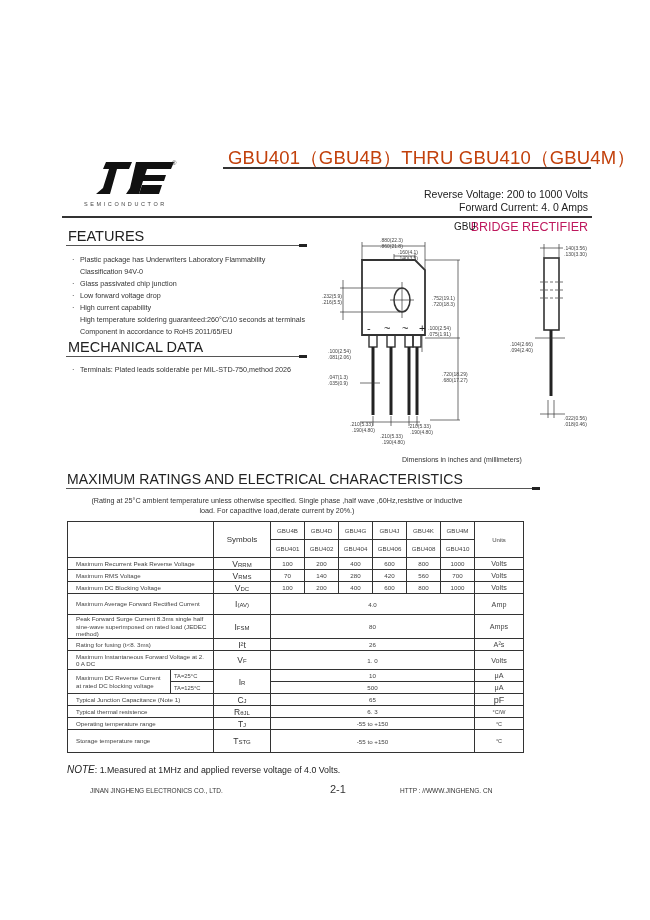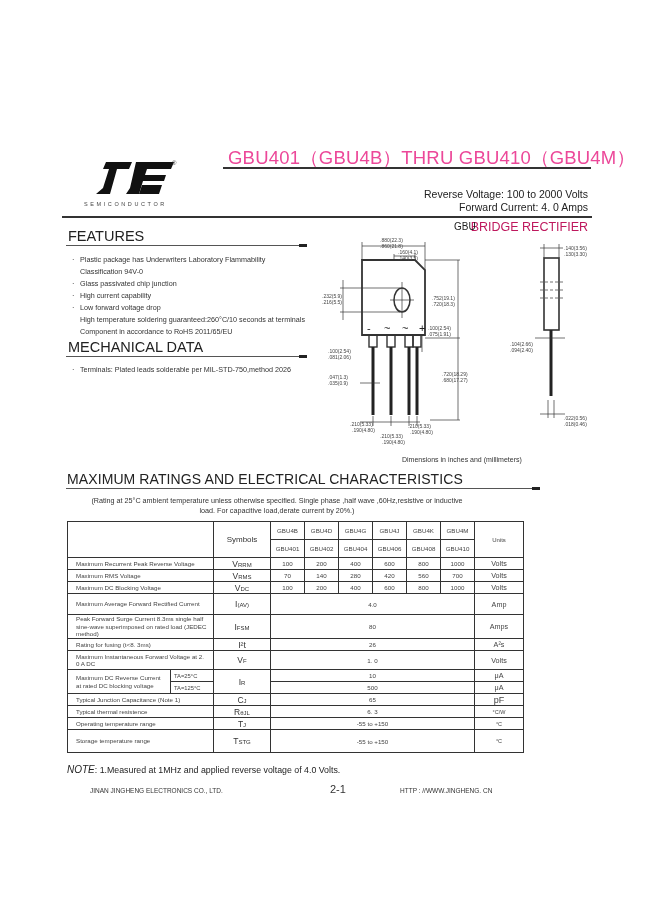--- a/index.html
+++ b/index.html
@@ -1,18 +1,18 @@
 <!DOCTYPE html>
 <html><head>
 <meta charset="utf-8">
 <style>
   html,body{margin:0;padding:0;background:#fff;}
   body{width:650px;height:920px;position:relative;overflow:hidden;font-family:"Liberation Sans",sans-serif;color:#222;}
   .abs{position:absolute;}
-  .title{left:228px;top:145px;font-size:18.5px;color:#ec4899;letter-spacing:0.2px;white-space:nowrap;}
+  .title{left:228px;top:145px;font-size:18.5px;color:#c2410c;letter-spacing:0.2px;white-space:nowrap;}
   .title-rule{left:223px;top:167px;width:368px;height:2px;background:#333;}
   .logo{left:92px;top:158px;width:90px;height:45px;}
   .logo-sub{left:84px;top:201px;font-size:5.5px;letter-spacing:2.6px;color:#444;}
   .reg{left:172px;top:160px;font-size:6px;color:#333;}
   .sub1{right:62px;top:172px;font-size:12.5px;color:#be185d;text-align:left;margin-top:48px;}
   .sub2{right:62px;top:188px;font-size:10.5px;color:#222;text-align:right;}
   .sub3{right:62px;top:201px;font-size:10.5px;color:#222;text-align:right;}
   .head-rule{left:62px;top:216px;width:530px;height:2px;background:#333;}
   .gbu-label{left:454px;top:221px;font-size:10px;color:#222;}
   .sec-title{font-size:14.5px;color:#222;}
@@ -45,33 +45,33 @@
     <polygon points="44,4 82,4 79,11 55,11 53,17 74,17 72,23 51,23 47,36 34,36 38,30" fill="#111"></polygon>
     <polygon points="50,27 70,27 67,36 47,36" fill="#111"></polygon>
   </svg>
 </div>
 <div class="abs reg">®</div>
 <div class="abs logo-sub">SEMICONDUCTOR</div>
 
 <div class="abs title">GBU401（GBU4B）THRU GBU410（GBU4M）</div>
 <div class="abs title-rule"></div>
 <div class="abs sub1">BRIDGE RECTIFIER</div>
-<div class="abs sub2">Reverse Voltage: 100 to 2000 Volts</div>
+<div class="abs sub2">Reverse Voltage: 200 to 1000 Volts</div>
 <div class="abs sub3">Forward Current: 4. 0 Amps</div>
 <div class="abs head-rule"></div>
 
 <div class="abs sec-title" style="left:68px;top:228px;">FEATURES</div>
 <div class="abs sec-rule" style="left:66px;top:245px;width:240px;"></div>
 <div class="abs sec-tick" style="left:299px;top:244px;"></div>
 <div class="abs" style="left:72px;top:254px;">
   <div class="bul"><span class="dot">·</span><span>Plastic package has Underwriters Laboratory Flammability</span></div>
   <div class="bul"><span class="dot"></span><span>Classification 94V-0</span></div>
   <div class="bul"><span class="dot">·</span><span>Glass passivated chip junction</span></div>
+  <div class="bul"><span class="dot">·</span><span>Low  forward  voltage  drop</span></div>
   <div class="bul"><span class="dot">·</span><span>High  current  capability</span></div>
-  <div class="bul"><span class="dot">·</span><span>Low  forward  voltage  drop</span></div>
   <div class="bul"><span class="dot"></span><span>High temperature soldering guaranteed:260°C/10 seconds at terminals</span></div>
   <div class="bul"><span class="dot"></span><span>Component in accordance to RoHS 2011/65/EU</span></div>
 </div>
 
 <div class="abs sec-title" style="left:68px;top:339px;">MECHANICAL DATA</div>
 <div class="abs sec-rule" style="left:66px;top:356px;width:240px;"></div>
 <div class="abs sec-tick" style="left:299px;top:355px;"></div>
 <div class="abs" style="left:72px;top:364px;">
   <div class="bul"><span class="dot">·</span><span>Terminals: Plated  leads solderable per MIL-STD-750,method 2026</span></div>
 </div>

